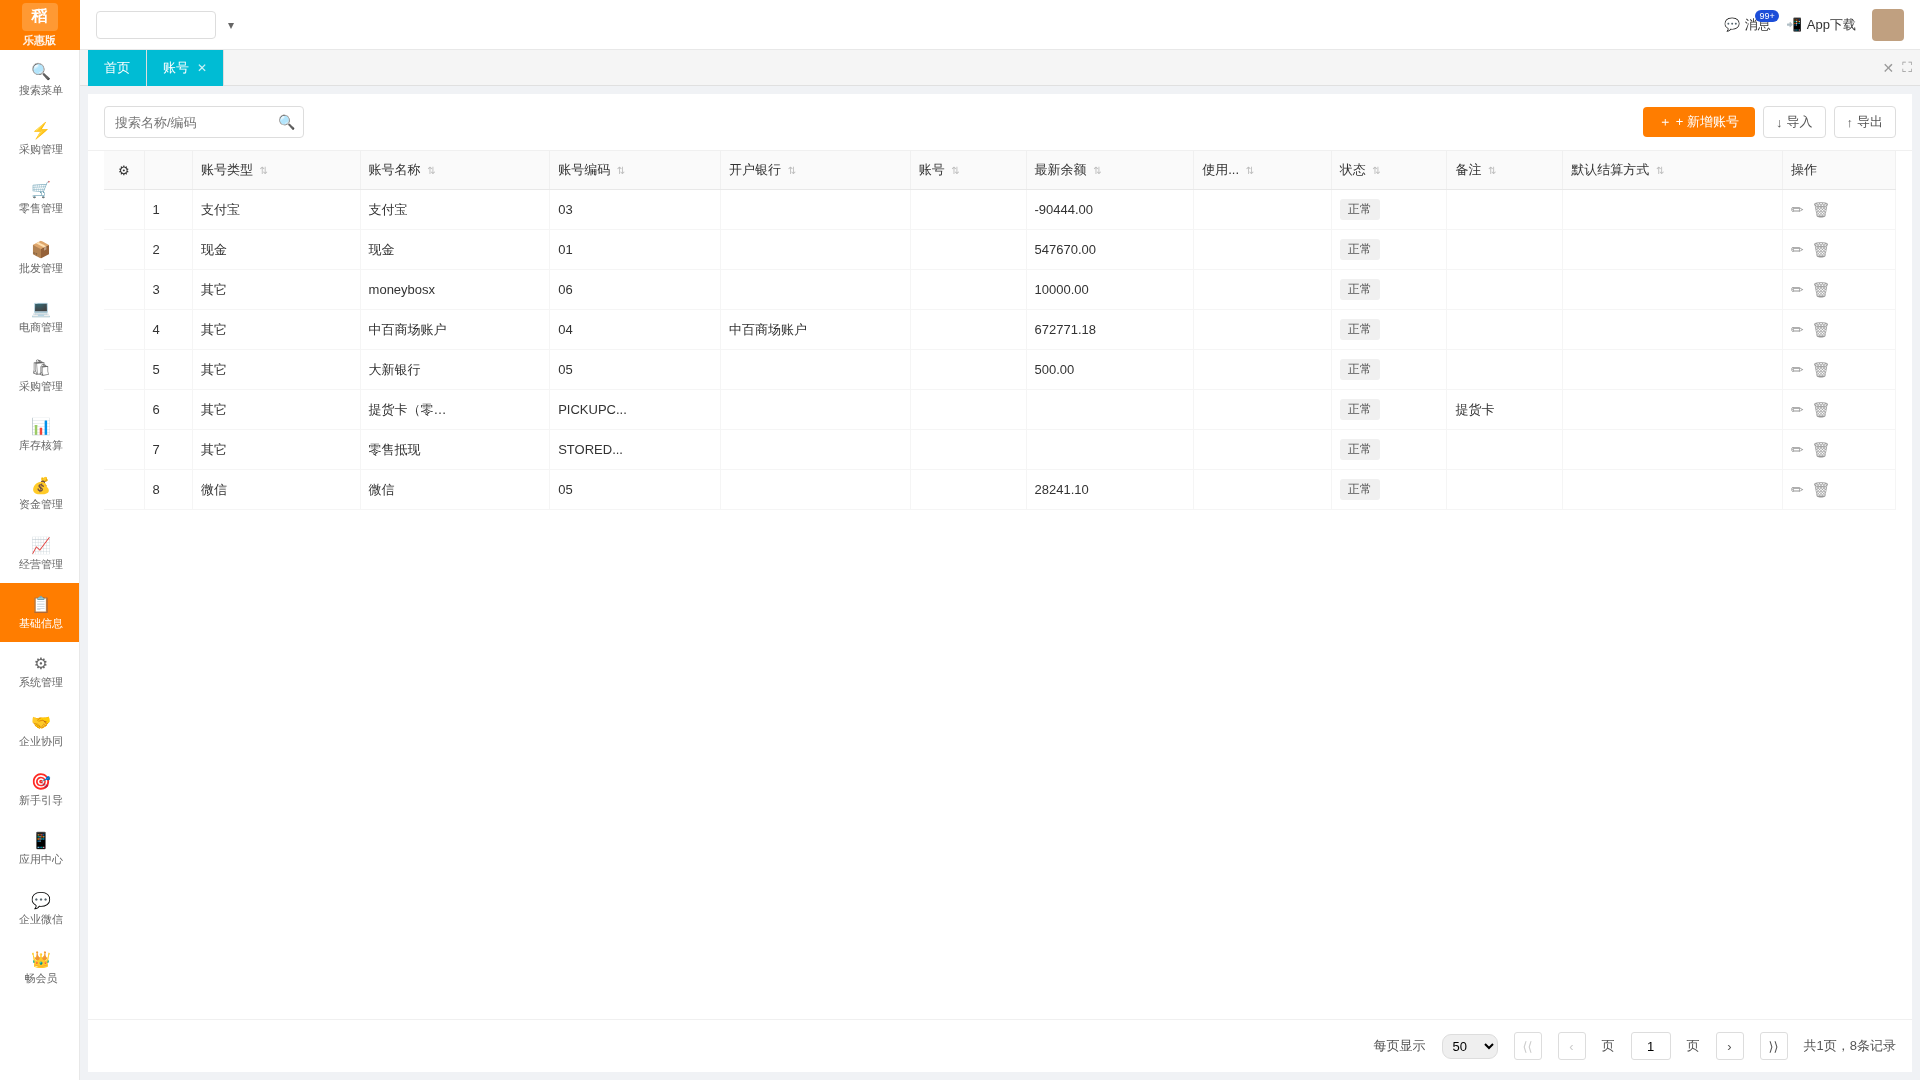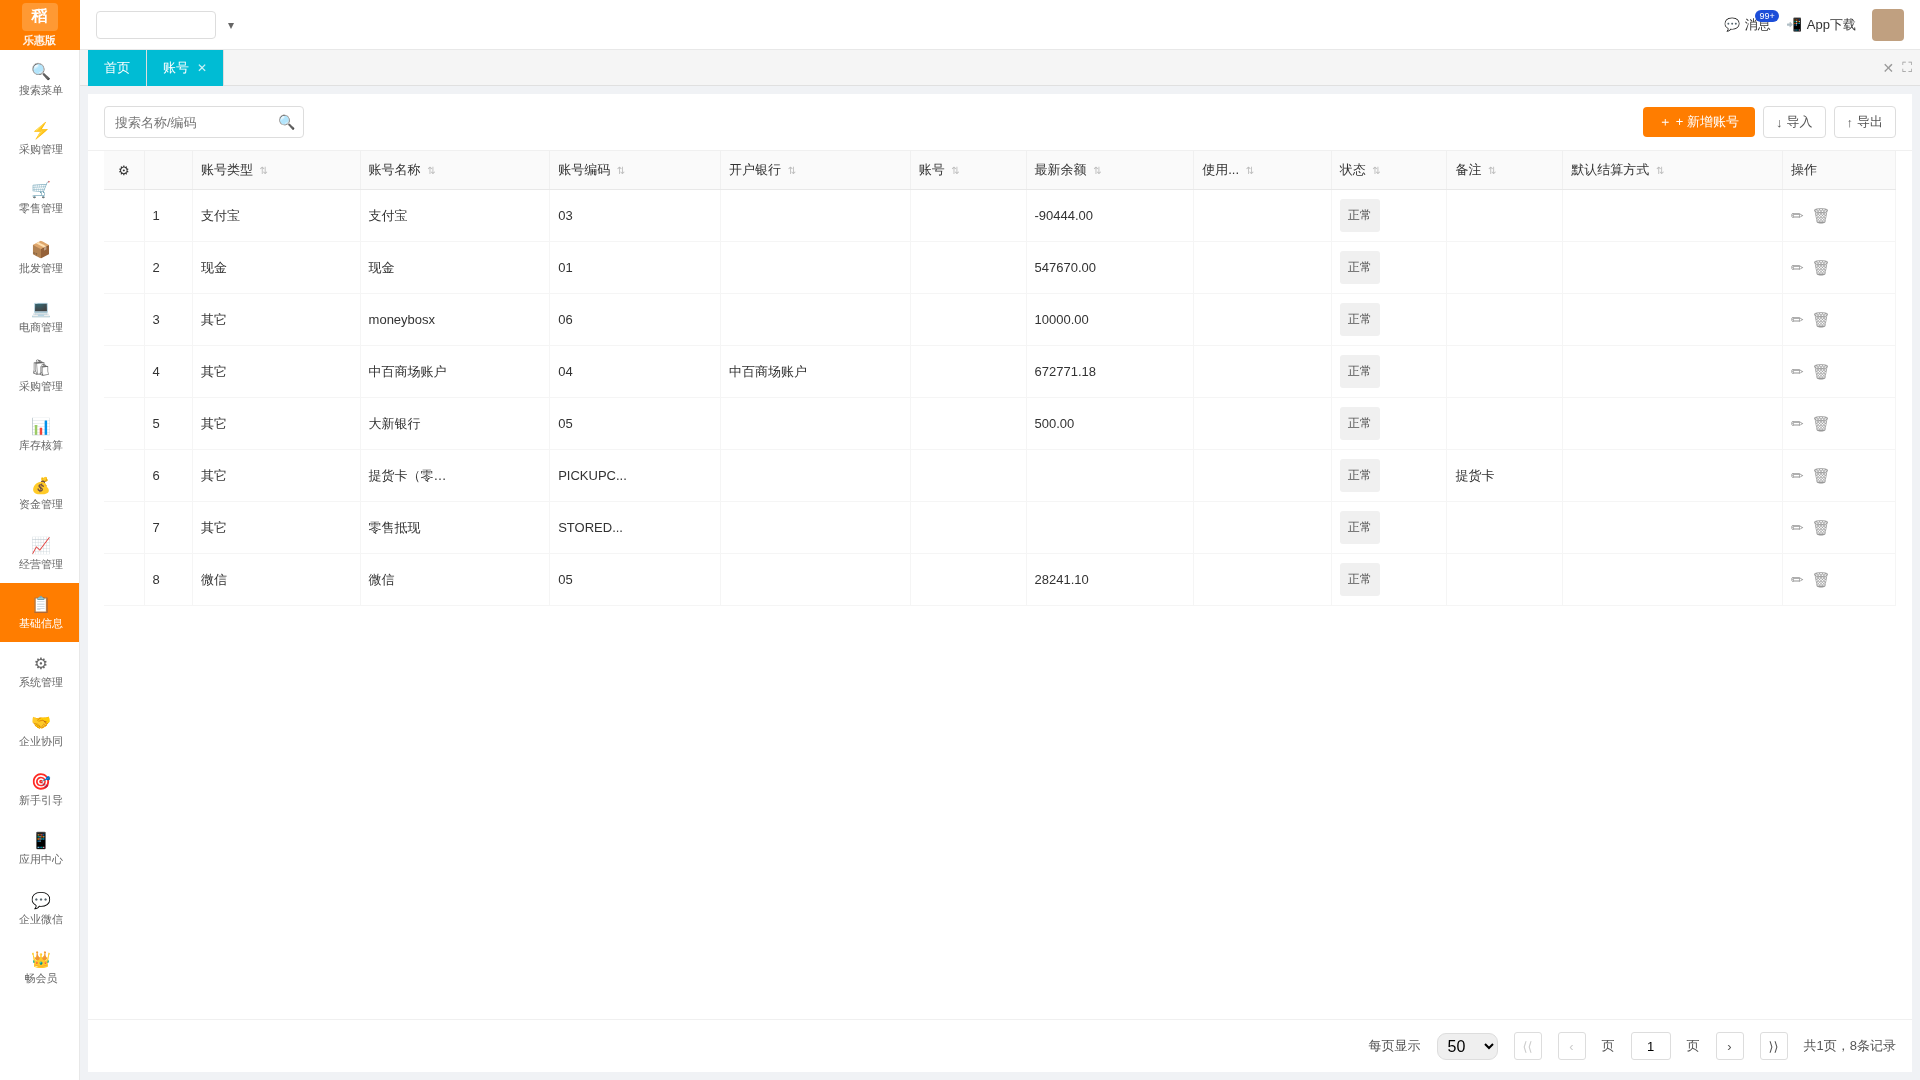--- a/index.html
+++ b/index.html
@@ -281,21 +281,21 @@
       padding: 9px 8px;
       color: #333;
       border-right: 1px solid #f5f5f5;
     }
     tbody td:first-child { text-align: center; color: #666; }
     .status-badge {
       display: inline-block;
       background: #f0f0f0;
       color: #555;
       border-radius: 3px;
-      padding: 8px 8px;
+      padding: 2px 8px;
       font-size: 12px;
     }
     .action-icons {
       display: flex;
       gap: 8px;
       align-items: center;
     }
     .action-icon {
       color: #999;
       cursor: pointer;
@@ -311,21 +311,21 @@
       padding: 12px 16px;
       border-top: 1px solid #f0f0f0;
       gap: 16px;
       font-size: 13px;
       color: #555;
     }
     .pagination select {
       border: 1px solid #ddd;
       border-radius: 9px;
       padding: 3px 6px;
-      font-size: 16px;
+      font-size: 13px;
     }
     .pagination-btn {
       width: 28px;
       height: 28px;
       border: 1px solid #ddd;
       border-radius: 3px;
       display: flex;
       align-items: center;
       justify-content: center;
       cursor: pointer;

